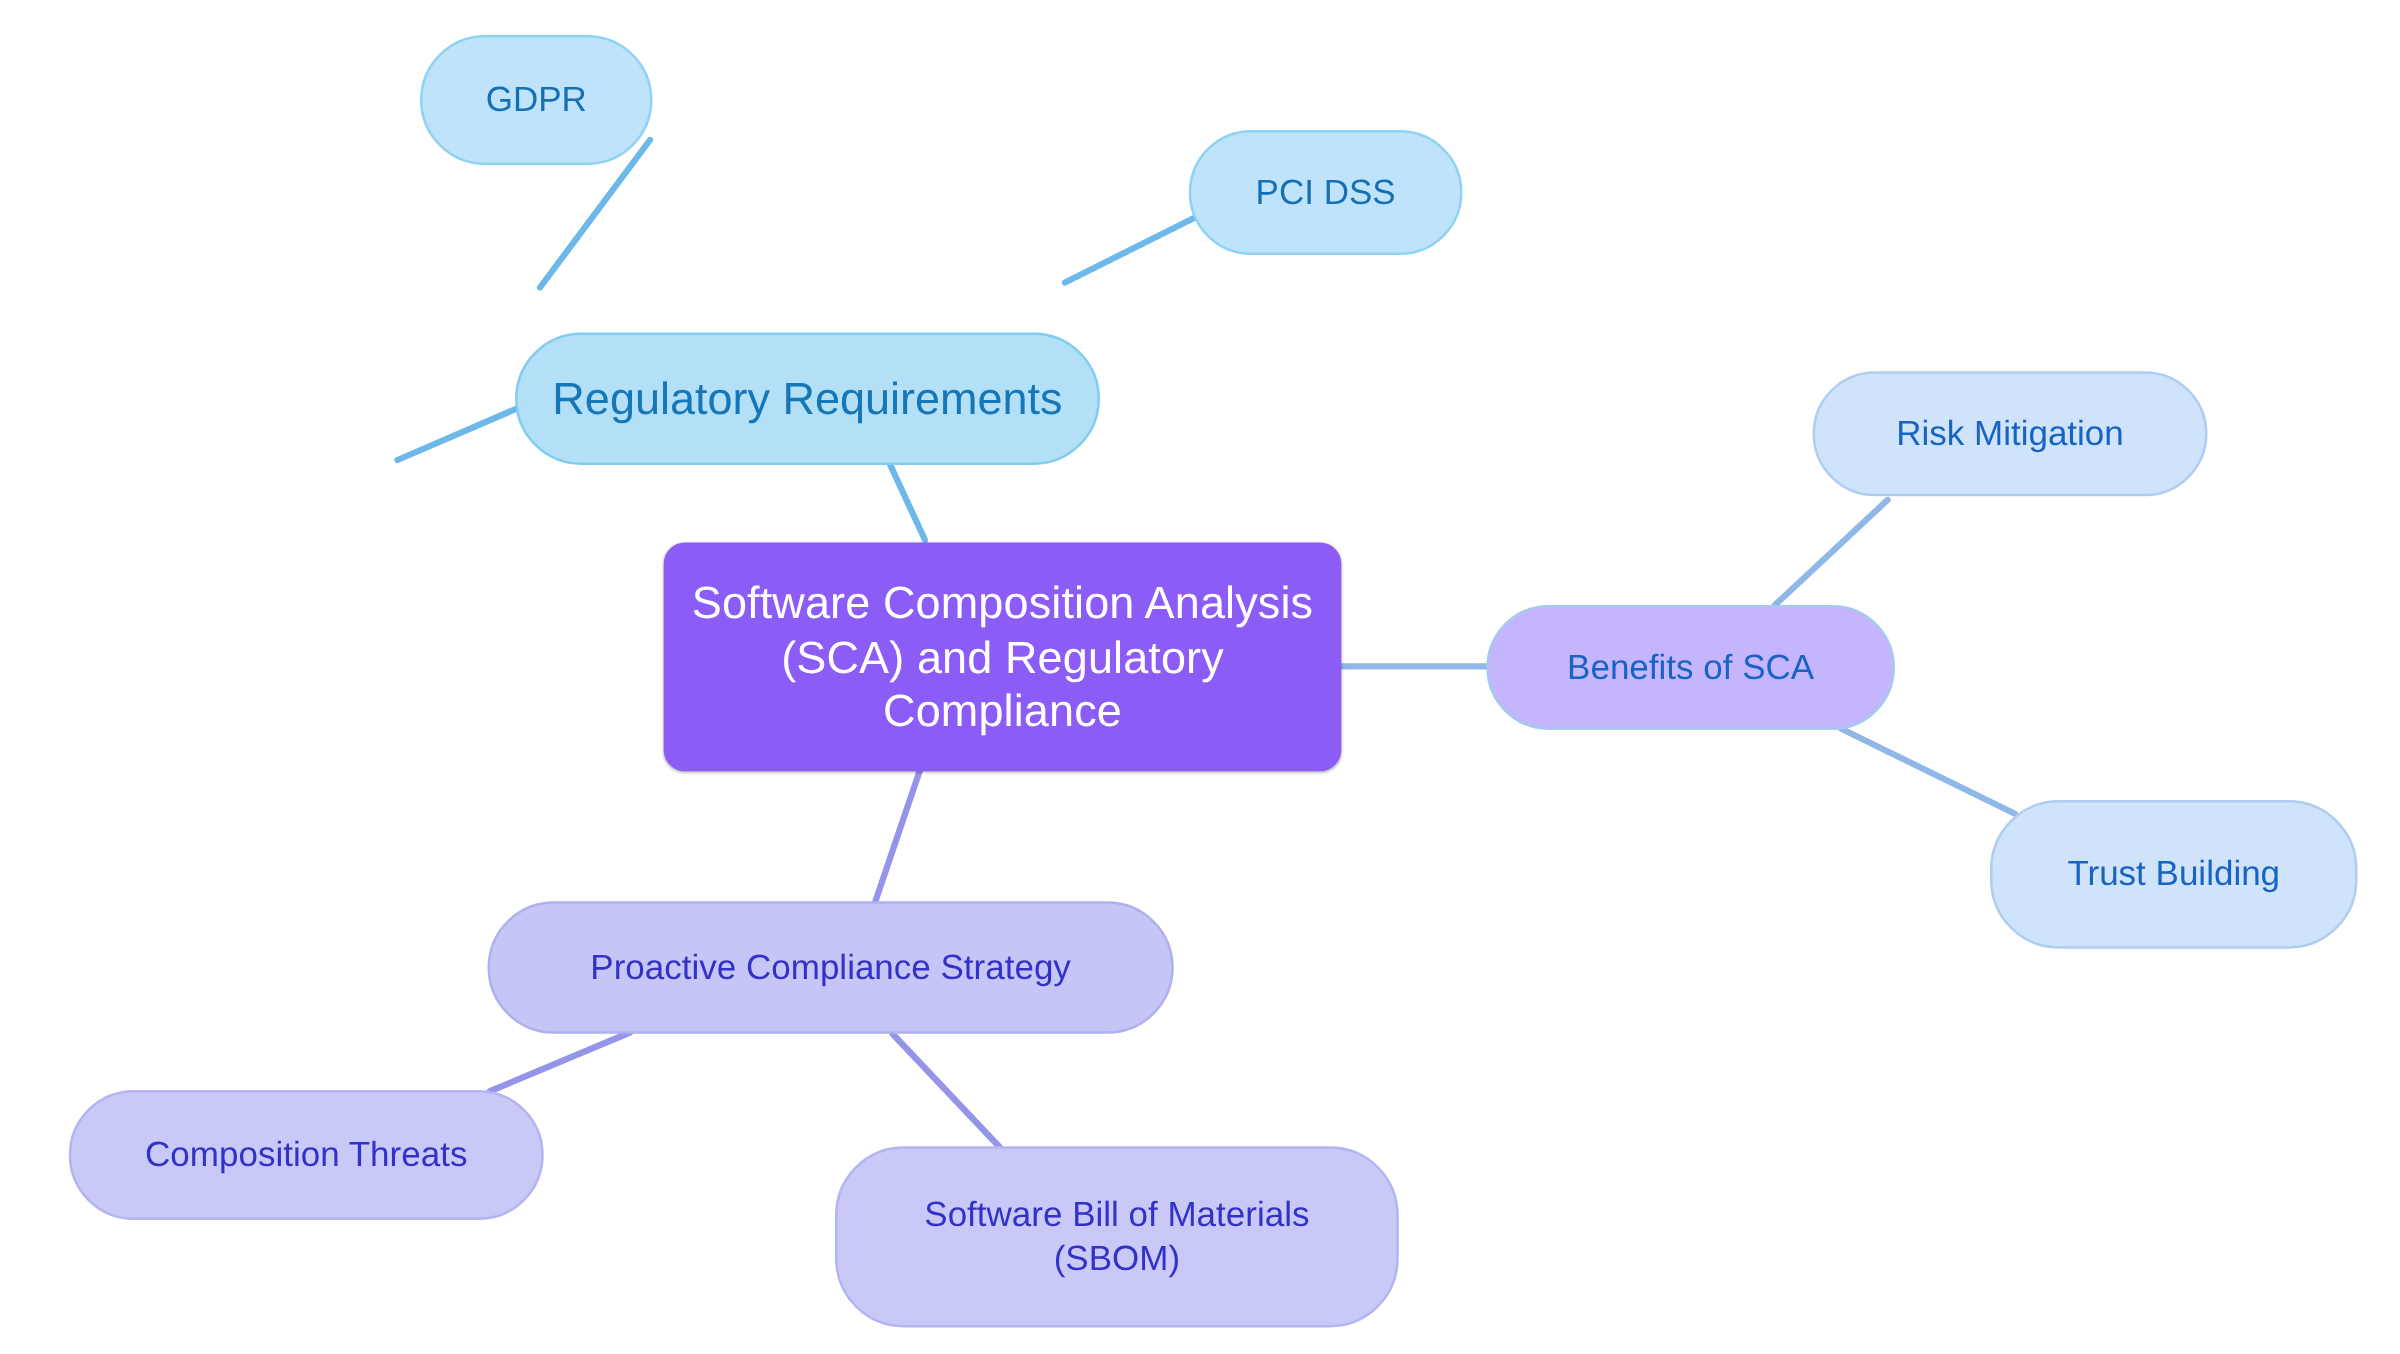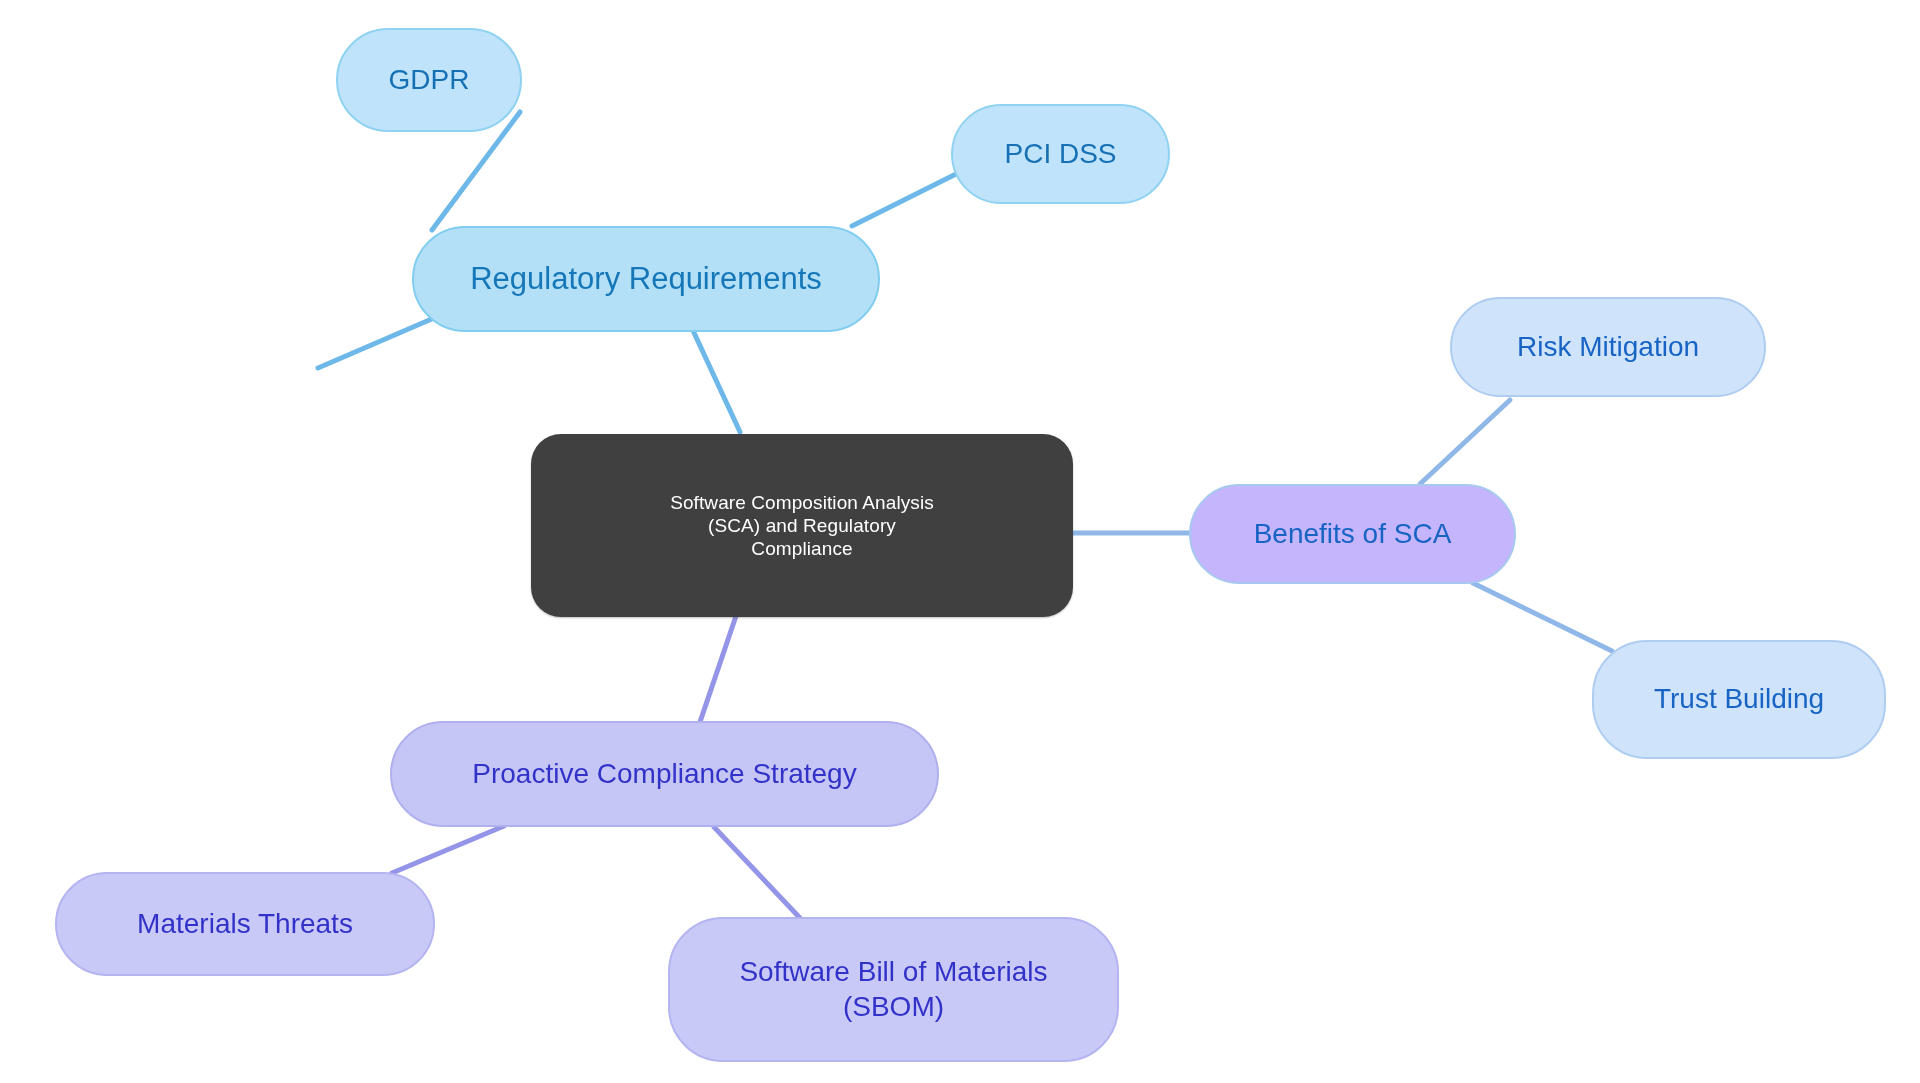--- a/index.html
+++ b/index.html
@@ -26,33 +26,34 @@
   .node {
     position: absolute;
     display: flex;
     align-items: center;
     justify-content: center;
     text-align: center;
     line-height: 1.22;
     white-space: pre-line;
   }
   .node-root {
-    background: #404040;
+    background: #8b5cf6;
     color: #ffffff;
-    border-radius: 30px;
-    font-size: 19px;
+    border-radius: 17px;
+    font-size: 36px;
     letter-spacing: 0.1px;
     box-shadow: 0 1px 2px rgba(0,0,0,0.25);
   }
   .node-branch-blue {
     background: #b3e0f7;
     border: 2.5px solid #81cdf0;
     color: #1577b8;
     border-radius: 55px;
-    font-size: 31px;
+    font-size: 36px;
+    margin-top: 40px;
   }
   .node-leaf-blue {
     background: #bfe3fa;
     border: 2.5px solid #8fd2f2;
     color: #1670b4;
     border-radius: 55px;
     font-size: 28px;
   }
   .node-branch-steel {
     background: #c4b5fd;
@@ -123,18 +124,18 @@
 
 
   <div class="node node-branch-steel" style="left:1189px; top:484px; width:327px; height:100px;">Benefits of SCA</div>
 
   <div class="node node-leaf-steel" style="left:1450px; top:297px; width:316px; height:100px;">Risk Mitigation</div>
 
   <div class="node node-leaf-steel" style="left:1592px; top:640px; width:294px; height:119px;">Trust Building</div>
 
   <div class="node node-branch-violet" style="left:390px; top:721px; width:549px; height:106px;">Proactive Compliance Strategy</div>
 
-  <div class="node node-leaf-violet" style="left:55px; top:872px; width:380px; height:104px;">Materials Threats</div>
+  <div class="node node-leaf-violet" style="left:55px; top:872px; width:380px; height:104px;">Composition Threats</div>
 
   <div class="node node-leaf-violet" style="left:668px; top:917px; width:451px; height:145px;">Software Bill of Materials
 (SBOM)</div>
 
 </div>
 
 </body></html>

